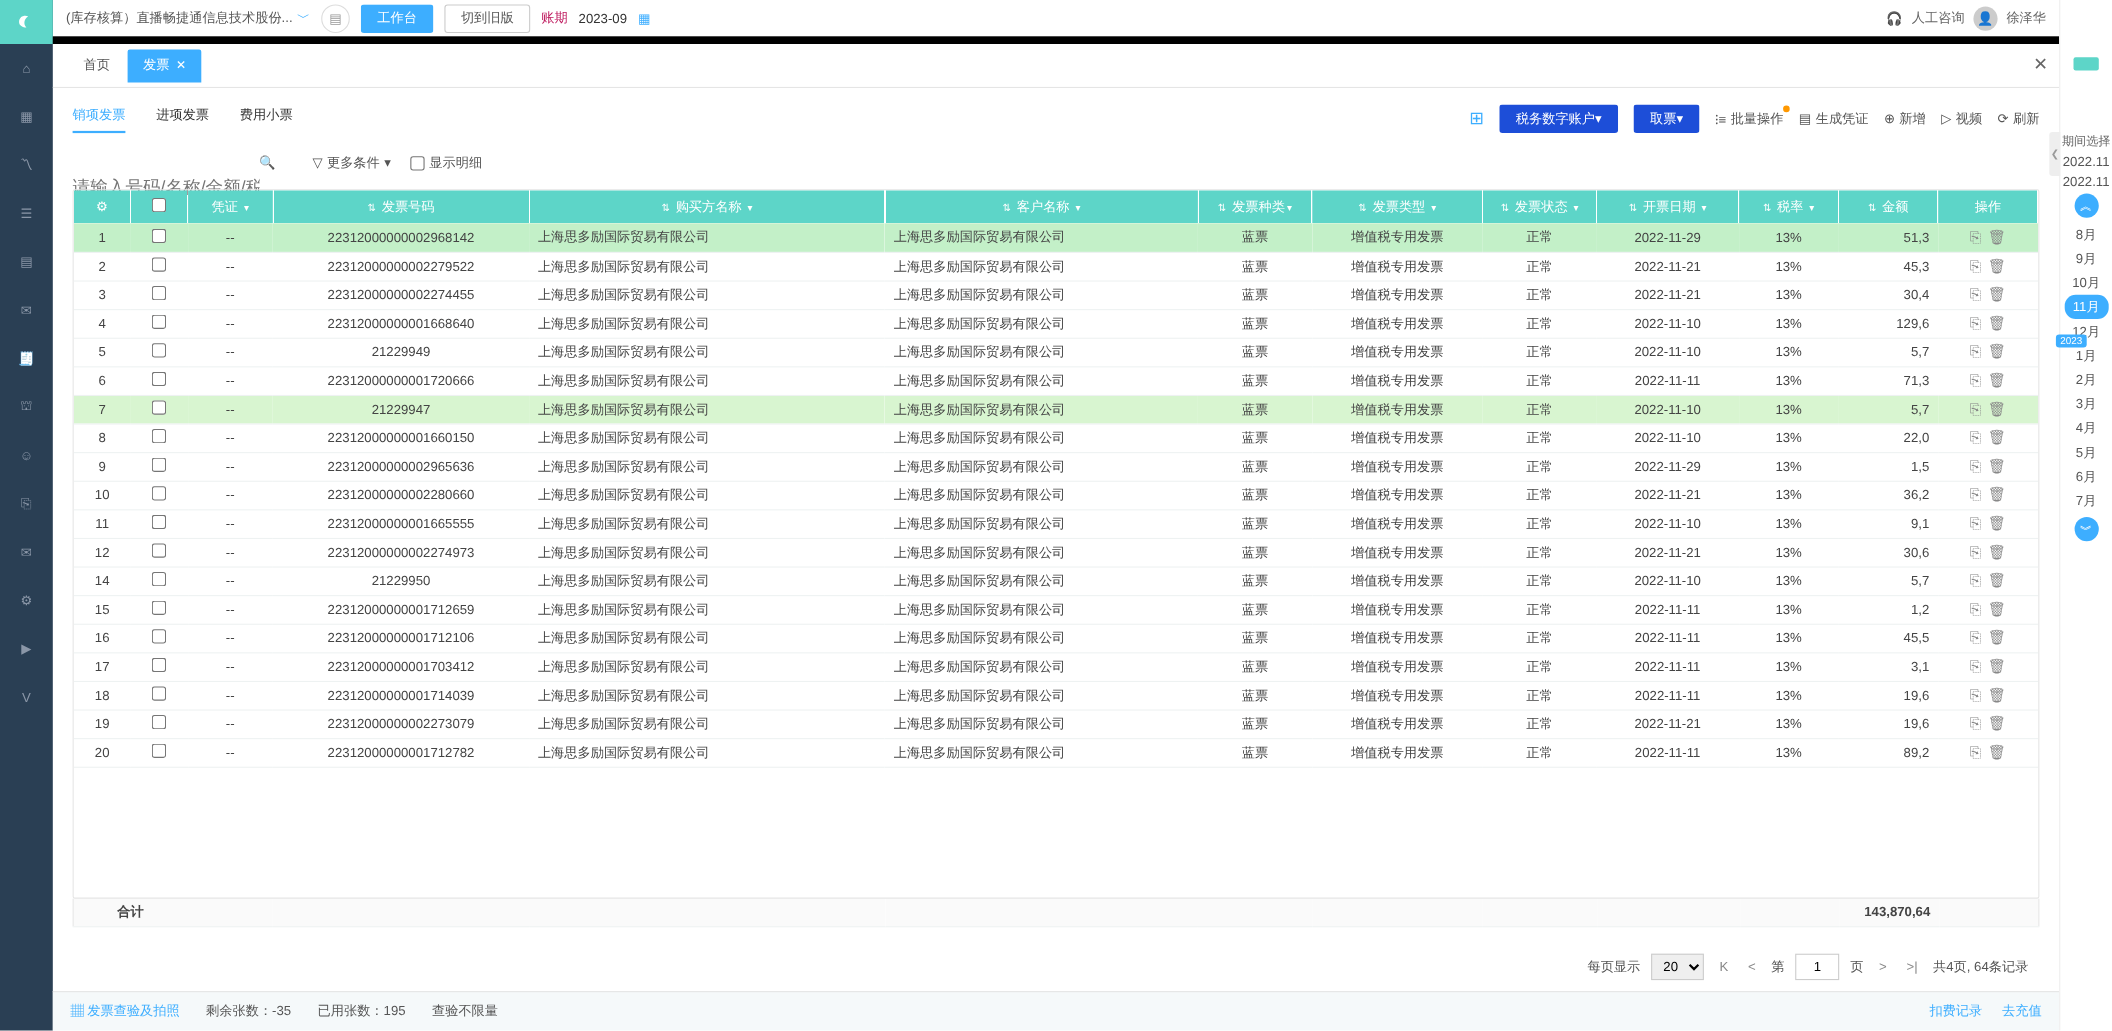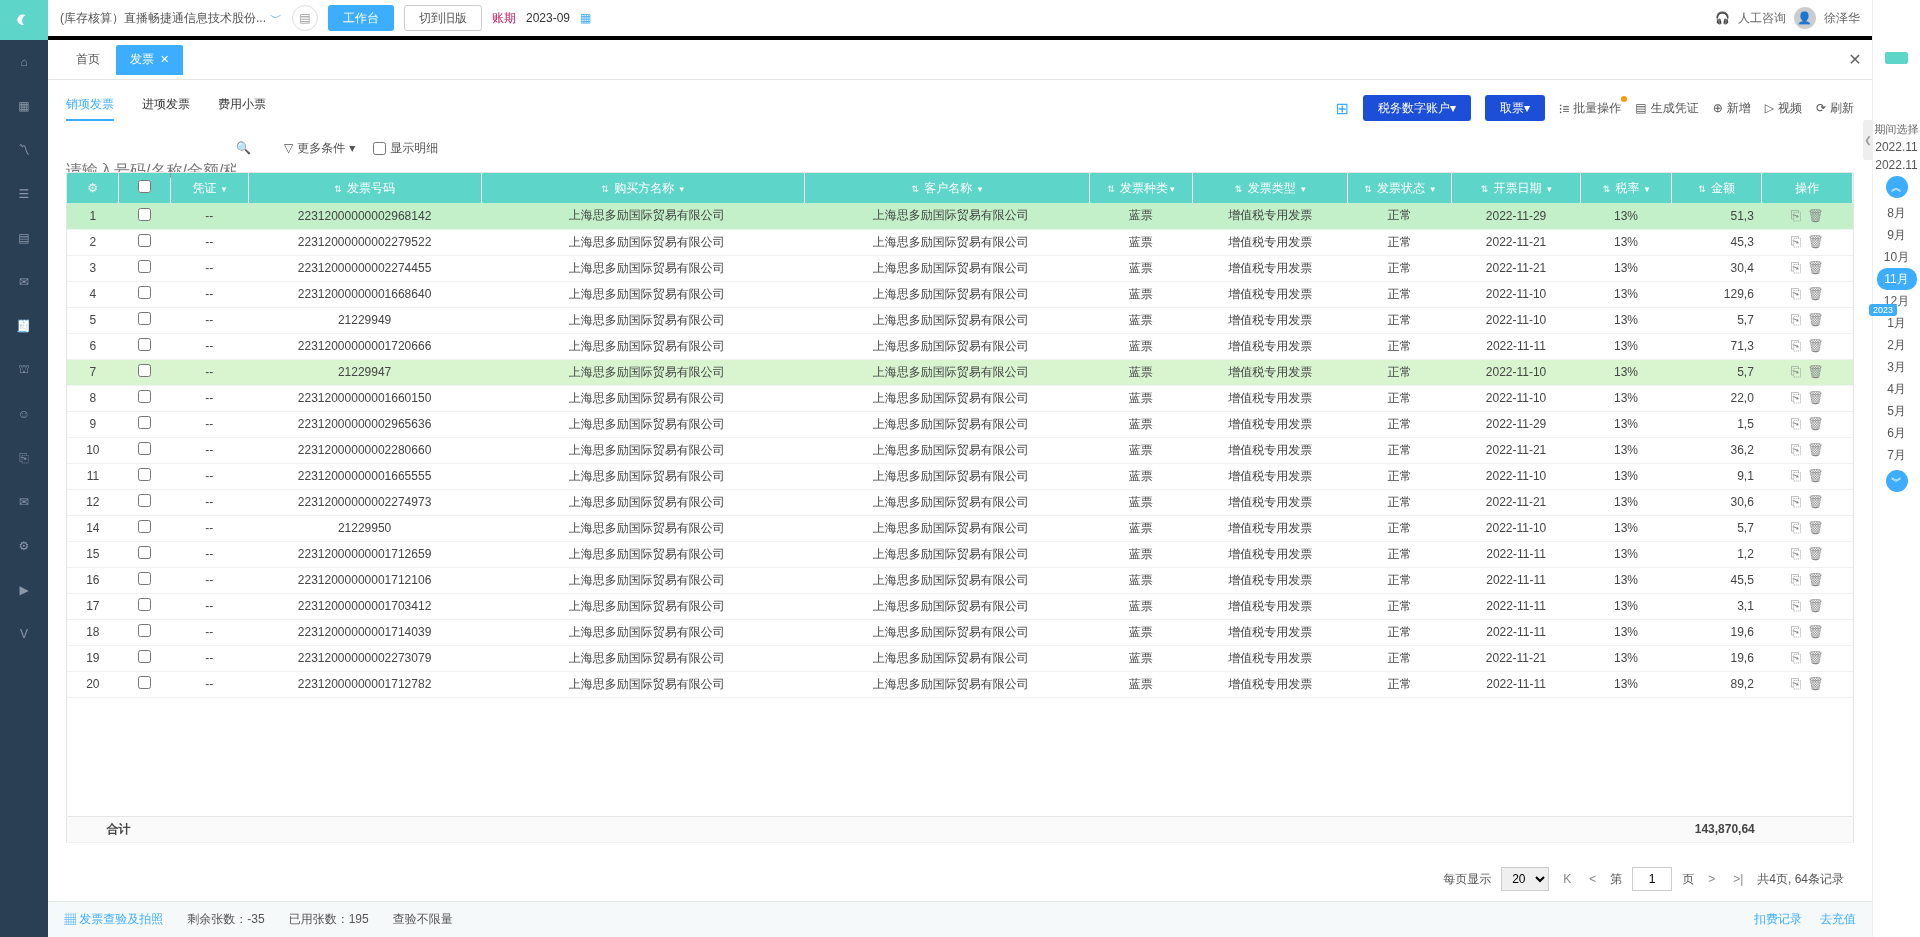--- a/index.html
+++ b/index.html
@@ -10,21 +10,21 @@
 .sidebar { width: 48px; background: #2a3f54; display: flex; flex-direction: column; align-items: center; padding-top: 0; }
 .sidebar .logo { width: 48px; height: 40px; display: flex; align-items: center; justify-content: center; color: #5dd5c8; font-size: 20px; background: #5dd5c8; }
 .sidebar .logo svg { fill: #fff; }
 .sidebar .nav-icon { width: 48px; height: 44px; display: flex; align-items: center; justify-content: center; color: #8b97a8; cursor: pointer; }
 .sidebar .nav-icon.active { color: #fff; }
 
 
 .main { flex: 1; display: flex; flex-direction: column; min-width: 0; }
 
 
-.top-header { height: 40px; border-bottom: 4px solid #000000; display: flex; align-items: center; padding: 0 12px; gap: 10px; }
+.top-header { height: 40px; border-bottom: 7px solid #000000; display: flex; align-items: center; padding: 0 12px; gap: 10px; }
 .company-sel { color: #555; display: flex; align-items: center; gap: 4px; cursor: pointer; }
 .company-sel .chev { color: #3daeff; }
 .icon-btn-round { width: 26px; height: 26px; border-radius: 50%; border: 1px solid #ddd; display: inline-flex; align-items: center; justify-content: center; color: #999; cursor: pointer; }
 .btn { height: 26px; padding: 0 14px; border-radius: 3px; border: 1px solid transparent; display: inline-flex; align-items: center; justify-content: center; cursor: pointer; font-size: 12px; }
 .btn-primary { background: #3daeff; color: #fff; }
 .btn-outline { background: #fff; border: 1px solid #ccc; color: #555; }
 .period-lbl { color: #be185d; }
 .period-val { color: #333; }
 .spacer { flex: 1; }
 .user-area { display: flex; align-items: center; gap: 8px; color: #666; }
@@ -60,21 +60,21 @@
 
 
 .table-wrap { flex: 1; overflow: auto; border: 1px solid #e5e5e5; border-radius: 2px; margin-top: 6px; min-height: 0; }
 table { width: 100%; border-collapse: collapse; table-layout: fixed; }
 thead th { background: #5dd5c8; color: #fff; font-weight: normal; height: 30px; font-size: 12px; border-right: 1px solid rgba(255,255,255,0.2); position: relative; }
 thead th .sort { font-size: 9px; margin-right: 2px; }
 thead th .funnel { font-size: 9px; margin-left: 2px; }
 tbody td { height: 26px; border-bottom: 1px solid #eef2f2; text-align: center; font-size: 12px; color: #444; white-space: nowrap; overflow: hidden; text-overflow: ellipsis; }
 tbody tr.hl0 { background: #c3f0c8; }
 tbody tr.hl1 { background: #d8f5d0; }
-tbody td.left { text-align: center; padding-left: 8px; }
+tbody td.left { text-align: left; padding-left: 8px; }
 tbody td.right { text-align: right; padding-right: 8px; }
 .col-idx { width: 40px; }
 .col-chk { width: 40px; }
 .col-vch { width: 60px; }
 .col-num { width: 180px; }
 .col-buyer { width: 250px; }
 .col-cust { width: 220px; }
 .col-kind { width: 80px; }
 .col-type { width: 120px; }
 .col-state { width: 80px; }

